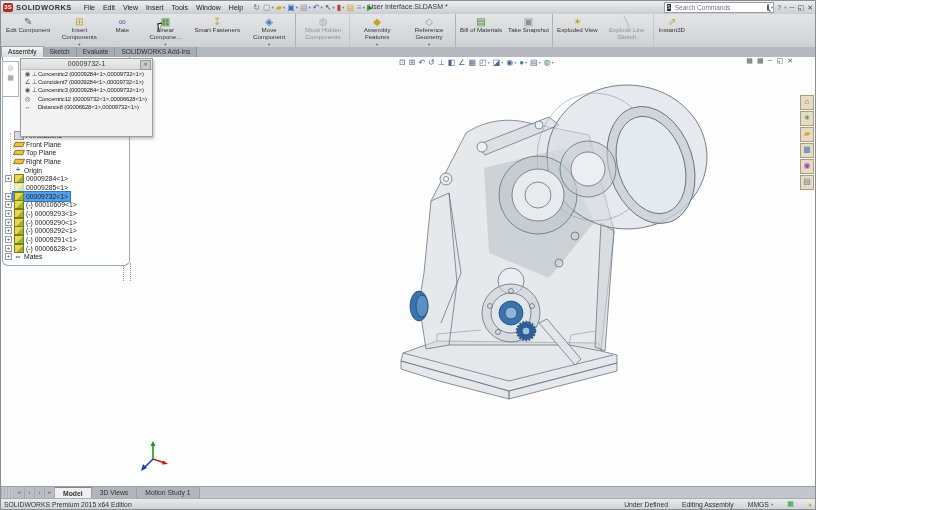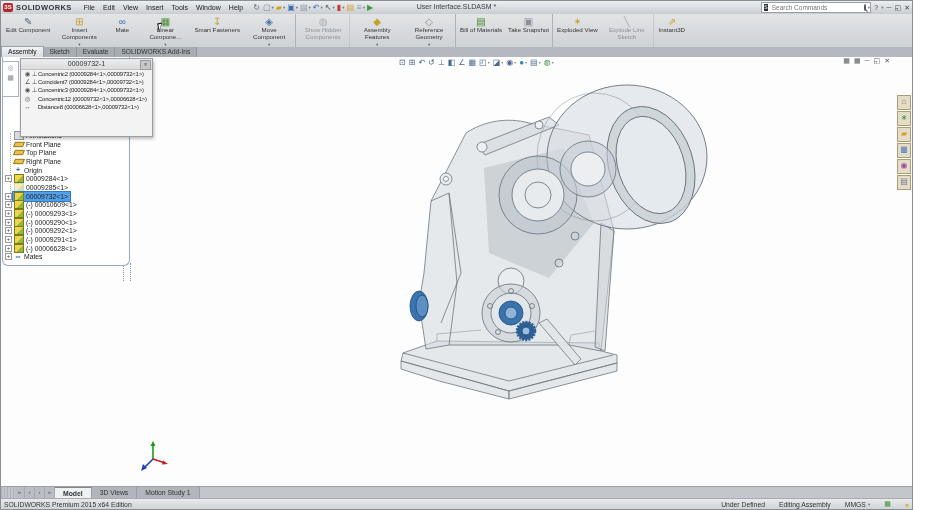--- a/index.html
+++ b/index.html
@@ -1,16 +1,16 @@
 <!DOCTYPE html>
 <html><head>
 <meta charset="utf-8">
 <style>
   html,body{margin:0;padding:0;background:#fff;}
-  #app{position:relative;width:913px;height:510px;overflow:hidden;
+  #app{position:relative;width:816px;height:510px;overflow:hidden;
        font-family:"Liberation Sans",sans-serif;color:#222;background:#fff;
        border:1px solid #8a8f94;box-sizing:border-box;padding-left:16px;}
   
   #titlebar{position:absolute;left:0;top:0;right:0;height:13px;
     background:linear-gradient(#eceef0,#c9cdd2);border-bottom:1px solid #a8acb0;
     display:flex;align-items:center;font-size:7px;}
   .logo-mark{display:inline-block;width:10px;height:9px;background:#b02a26;color:#fff;
     font-size:6px;font-weight:bold;text-align:center;line-height:9px;border-radius:2px;margin:0 3px 0 2px;}
   .brand{font-weight:bold;font-size:7.5px;letter-spacing:.4px;color:#33363a;margin-right:8px;}
   .menu-item{padding:0 4px;cursor:default;}

